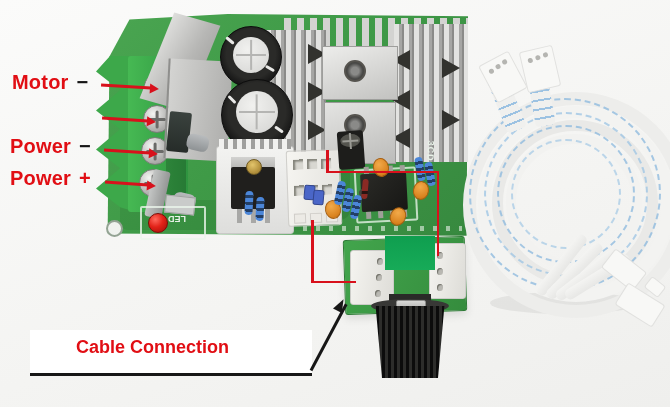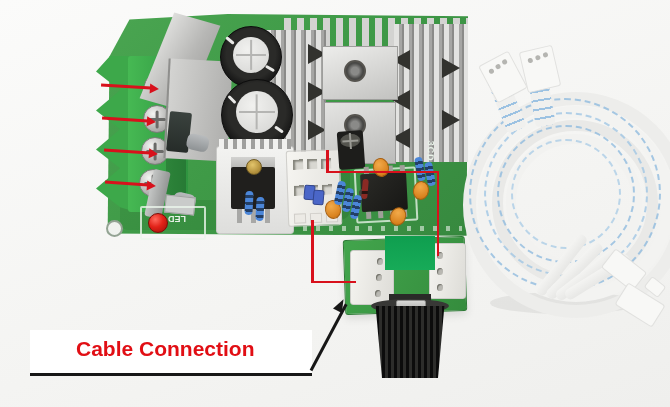--- a/index.html
+++ b/index.html
@@ -146,21 +146,21 @@
   
   .t-label{font-weight:bold;font-size:20px;color:#e10e14;letter-spacing:.2px;white-space:nowrap;}
   .t-label .sign{margin-left:8px;}
   .sign-dark{color:#151515;}
   .sign-red{color:#e10e14;}
   .aline{height:3px;background:#d8111c;}
   .aline::after{content:"";position:absolute;right:-8px;top:-3.5px;width:0;height:0;
     border-left:9px solid #d8111c;border-top:5px solid transparent;border-bottom:5px solid transparent;}
   .wire{background:#d8111c;}
   .cc-box{left:30px;top:330px;width:282px;height:43px;background:#ffffff;border-bottom:3px solid #171717;}
-  .cc-text{position:absolute;left:46px;top:7px;font-weight:bold;font-size:21px;color:#e10e14;white-space:nowrap;}
+  .cc-text{position:absolute;left:46px;top:7px;font-weight:bold;font-size:18px;color:#e10e14;white-space:nowrap;}
   .cc-diag{left:311px;top:369px;width:75px;height:3px;background:#171717;transform-origin:0 50%;transform:rotate(-62deg);}
   .cc-head{left:334px;top:300px;width:0;height:0;border-left:13px solid #171717;
     border-top:5px solid transparent;border-bottom:5px solid transparent;transform:rotate(-62deg);}
 </style>
 </head>
 <body>
 
 <div id="stage">
 
   <div class="abs pcb"></div>
@@ -320,20 +320,29 @@
   <div class="abs cconn" style="left:604px;top:258px;width:38px;height:22px;transform:rotate(38deg);"></div>
   <div class="abs cconn" style="left:618px;top:292px;width:42px;height:24px;transform:rotate(32deg);"></div>
   <div class="abs cconn" style="left:646px;top:280px;width:16px;height:12px;transform:rotate(38deg);"></div>
 
   <div class="abs wire" style="left:326px;top:150px;width:2.5px;height:23px;"></div>
   <div class="abs wire" style="left:326px;top:170.5px;width:113px;height:2.5px;"></div>
   <div class="abs wire" style="left:436.5px;top:170.5px;width:2.5px;height:85px;"></div>
   <div class="abs wire" style="left:311px;top:220px;width:2.5px;height:63px;"></div>
   <div class="abs wire" style="left:311px;top:280.5px;width:45px;height:2.5px;"></div>
 
+  <div class="abs t-label" style="left:12px;top:71px;">
+    <span>Motor</span><span class="sign sign-dark">−</span>
+  </div>
+  <div class="abs t-label" style="left:10px;top:135px;">
+    <span>Power</span><span class="sign sign-dark">−</span>
+  </div>
+  <div class="abs t-label" style="left:10px;top:167px;">
+    <span>Power</span><span class="sign sign-red">+</span>
+  </div>
 
   <div class="abs aline" style="left:101px;top:85px;width:50px;transform:rotate(3.5deg);"></div>
   <div class="abs aline" style="left:102px;top:118px;width:46px;transform:rotate(3.5deg);"></div>
   <div class="abs aline" style="left:104px;top:150px;width:46px;transform:rotate(3.5deg);"></div>
   <div class="abs aline" style="left:105px;top:182px;width:43px;transform:rotate(4deg);"></div>
 
   <div class="abs cc-box">
     <div class="cc-text">Cable Connection</div>
   </div>
   <div class="abs cc-diag"></div>

